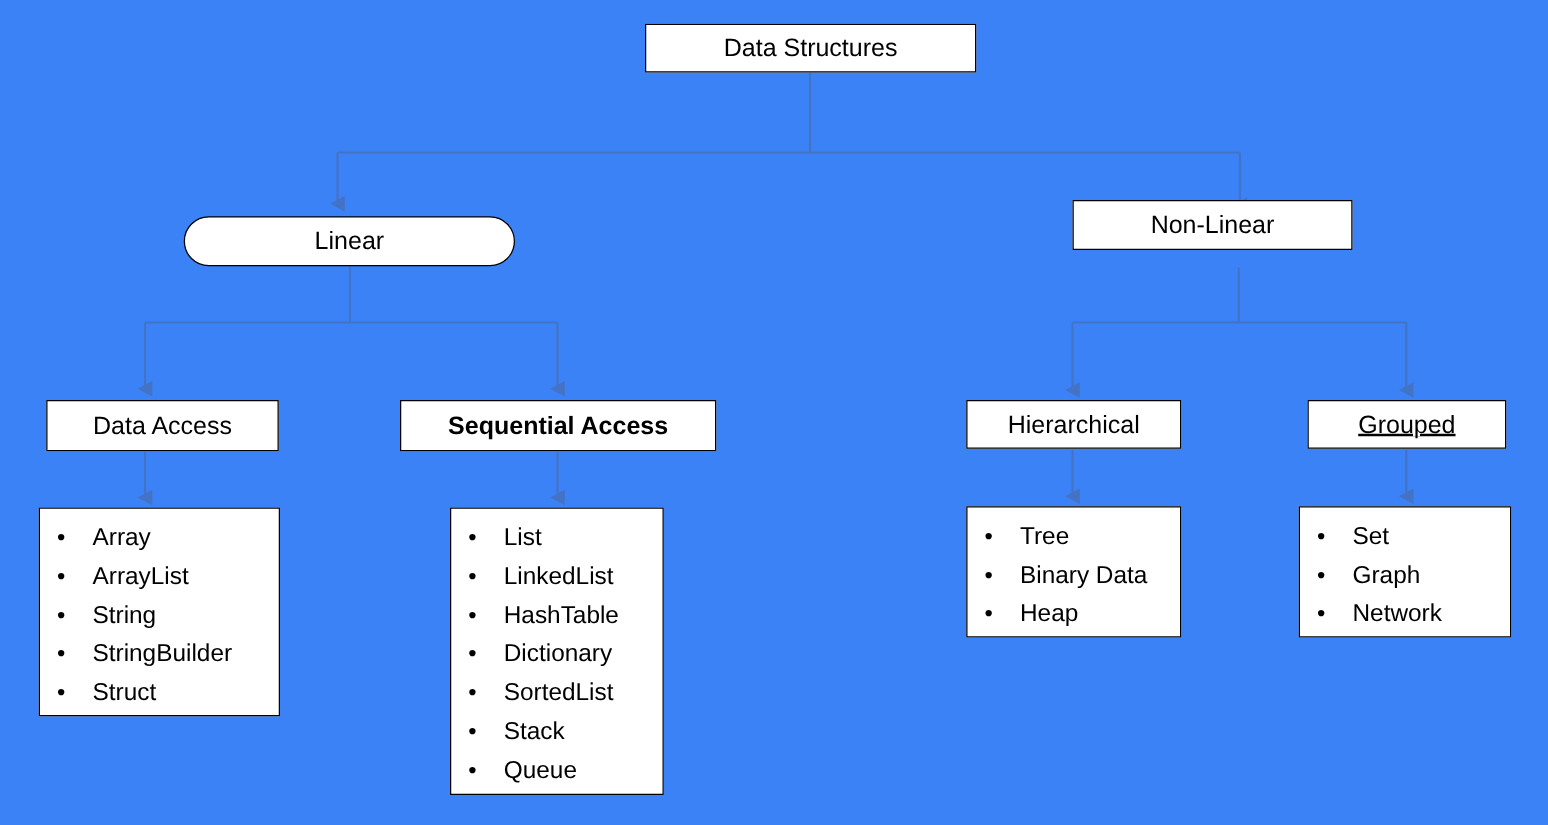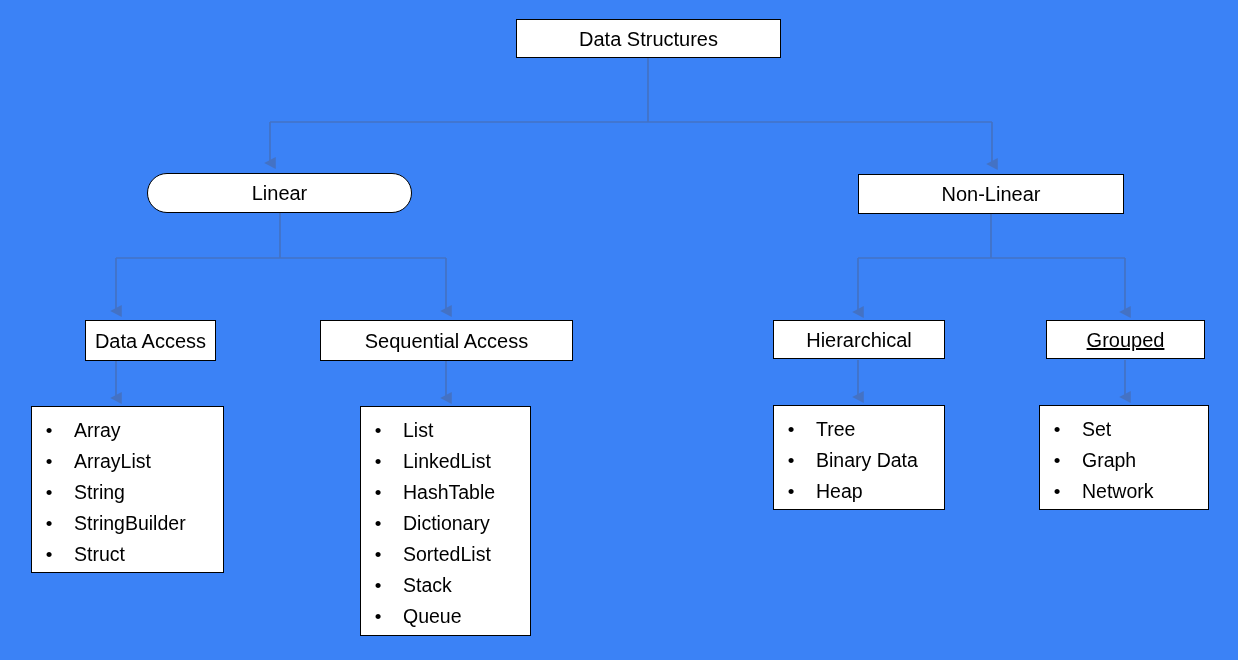--- a/index.html
+++ b/index.html
@@ -106,29 +106,29 @@
   </svg>
 
   <div class="node" style="left:516px; top:19px; width:265px; height:39px;">
     <span>Data Structures</span>
   </div>
 
   <div class="node" style="left:147px; top:173px; width:265px; height:40px;border-radius:20px;">
     <span>Linear</span>
   </div>
 
-  <div class="node" style="left:858px; top:174px; width:266px; height:40px;">
+  <div class="node" style="left:858px; top:160px; width:224px; height:40px;">
     <span>Non-Linear</span>
   </div>
 
-  <div class="node" style="left:37px; top:320px; width:131px; height:41px;margin-left:48px;">
+  <div class="node" style="left:37px; top:320px; width:186px; height:41px;">
     <span>Data Access</span>
   </div>
 
-  <div class="node" style="left:320px; top:320px; width:253px; height:41px;">
+  <div class="node" style="left:320px; top:320px; width:253px; height:41px;font-weight:bold;">
     <span>Sequential Access</span>
   </div>
 
   <div class="node" style="left:773px; top:320px; width:172px; height:39px;">
     <span>Hierarchical</span>
   </div>
 
   <div class="node" style="left:1046px; top:320px; width:159px; height:39px;text-decoration:underline;">
     <span>Grouped</span>
   </div>

